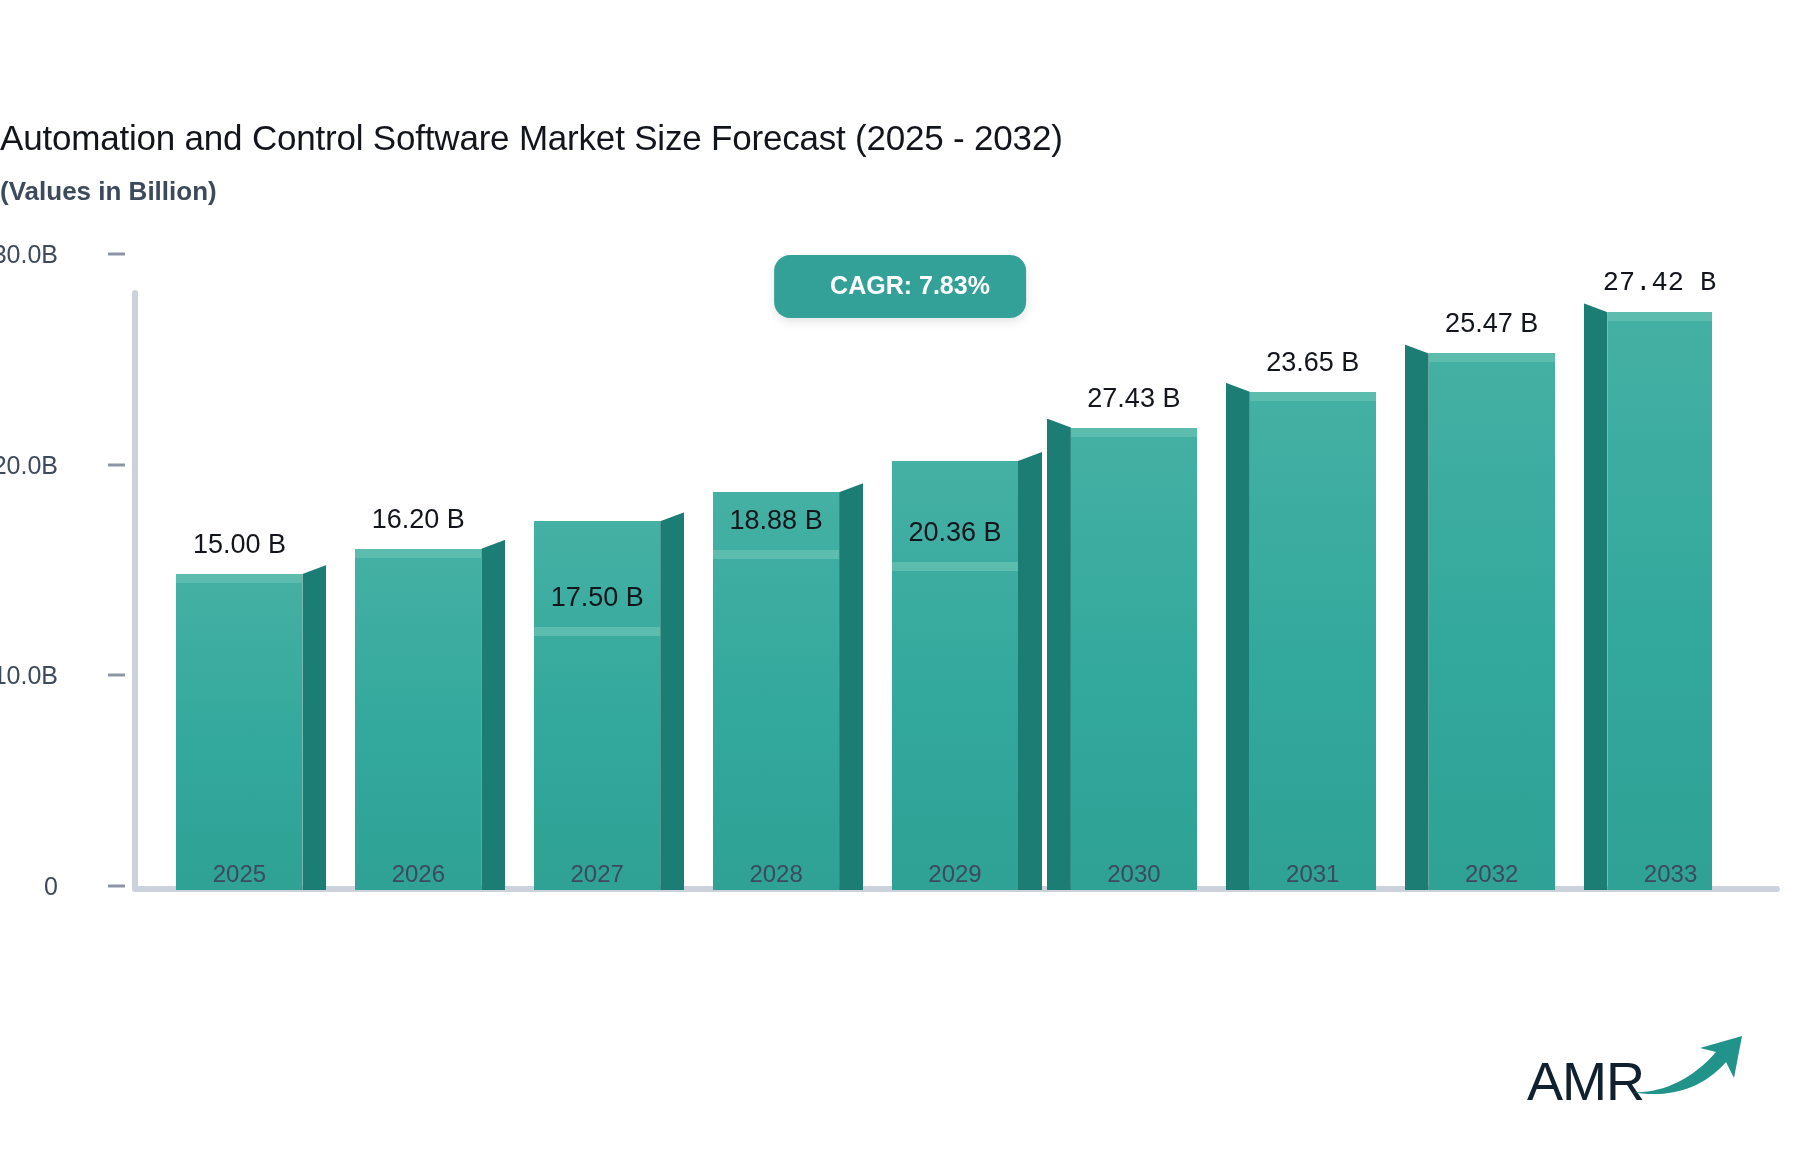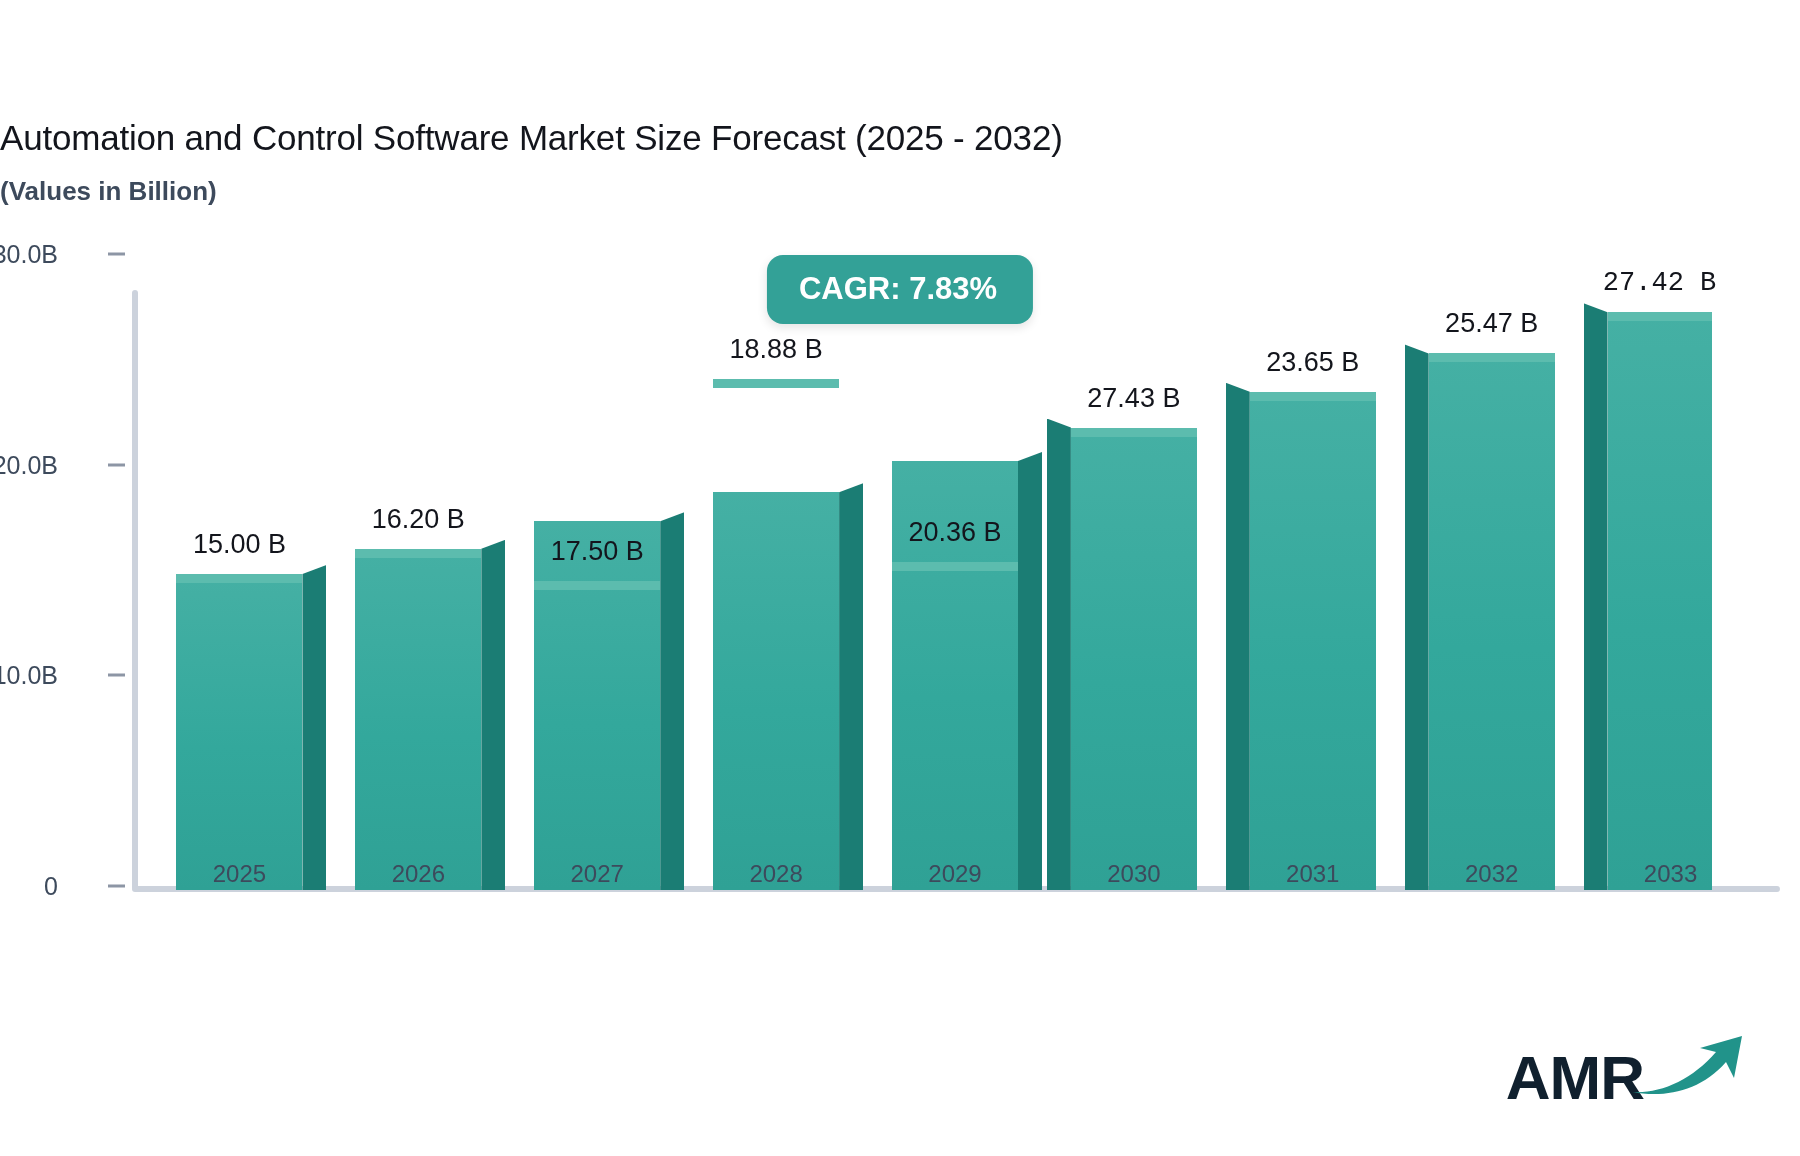--- a/index.html
+++ b/index.html
@@ -46,23 +46,23 @@
   }
 
   
   .cagr-badge {
     position: absolute;
     top: 255px;
     left: 50%;
     transform: translateX(-50%);
     background: #33a197;
     color: #ffffff;
-    font-size: 31px;
+    font-size: 25px;
     font-weight: bold;
-    padding: 18px 36px 20px 32px;
+    padding: 18px 36px 20px 56px;
     border-radius: 16px;
     box-shadow: 0 4px 10px rgba(0,0,0,0.10);
     white-space: nowrap;
     line-height: 1;
   }
 
   
   .plot {
     position: absolute;
     left: 0;
@@ -165,22 +165,22 @@
 
   
   .logo {
     position: absolute;
     right: 52px;
     bottom: 50px;
     display: flex;
     align-items: flex-end;
   }
   .logo-text {
-    font-size: 62px;
-    font-weight: bold;
+    font-size: 54px;
+    font-weight: normal;
     color: #10202e;
     letter-spacing: -1px;
     line-height: 0.9;
   }
   .logo-arrow {
     margin-left: -14px;
     margin-bottom: 6px;
   }
 </style>
 </head>
@@ -213,27 +213,27 @@
           <div class="top" style="top: 0px;"></div>
           <div class="side" style="height: 325px; bottom: 0px;"></div>
           <div class="bar-value">15.00 B</div>
         </div>
         <div class="bar right-side" style="left: 355.333px; width: 126px; height: 341.28px;">
           <div class="front" style="height: 341.28px;"></div>
           <div class="top" style="top: 0px;"></div>
           <div class="side" style="height: 350.28px; bottom: 0px;"></div>
           <div class="bar-value">16.20 B</div>
         </div>
-        <div class="bar right-side" style="left: 534.222px; width: 126px; height: 309px;">
+        <div class="bar right-side" style="left: 534.222px; width: 126px; height: 263px;">
           <div class="front" style="height: 368.667px;"></div>
           <div class="top" style="top: 0px;"></div>
           <div class="side" style="height: 377.667px; bottom: 0px;"></div>
           <div class="bar-value">17.50 B</div>
         </div>
-        <div class="bar right-side" style="left: 713.111px; width: 126px; height: 511px;">
+        <div class="bar right-side" style="left: 713.111px; width: 126px; height: 340px;">
           <div class="front" style="height: 397.739px;"></div>
           <div class="top" style="top: 0px;"></div>
           <div class="side" style="height: 406.739px; bottom: 0px;"></div>
           <div class="bar-value">18.88 B</div>
         </div>
         <div class="bar right-side" style="left: 892px; width: 126px; height: 328px;">
           <div class="front" style="height: 428.917px;"></div>
           <div class="top" style="top: 0px;"></div>
           <div class="side" style="height: 437.917px; bottom: 0px;"></div>
           <div class="bar-value">20.36 B</div>

